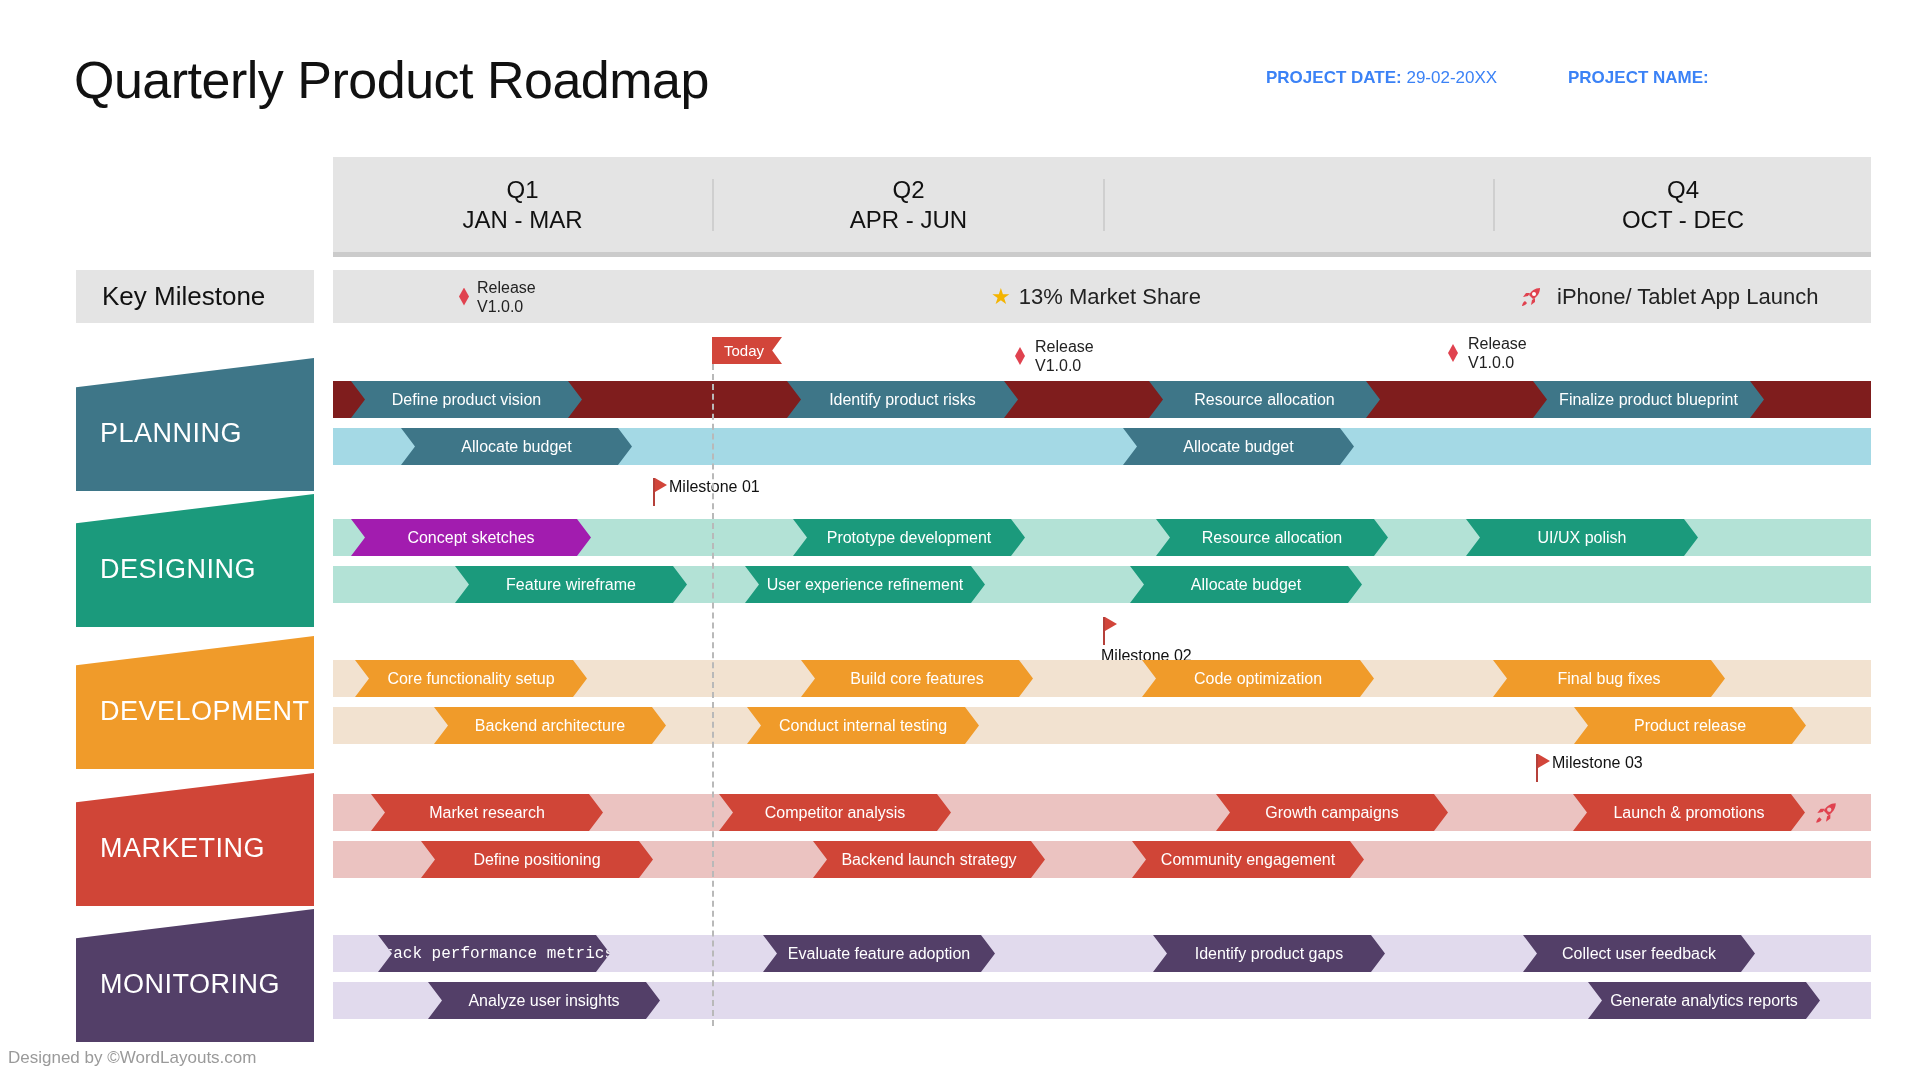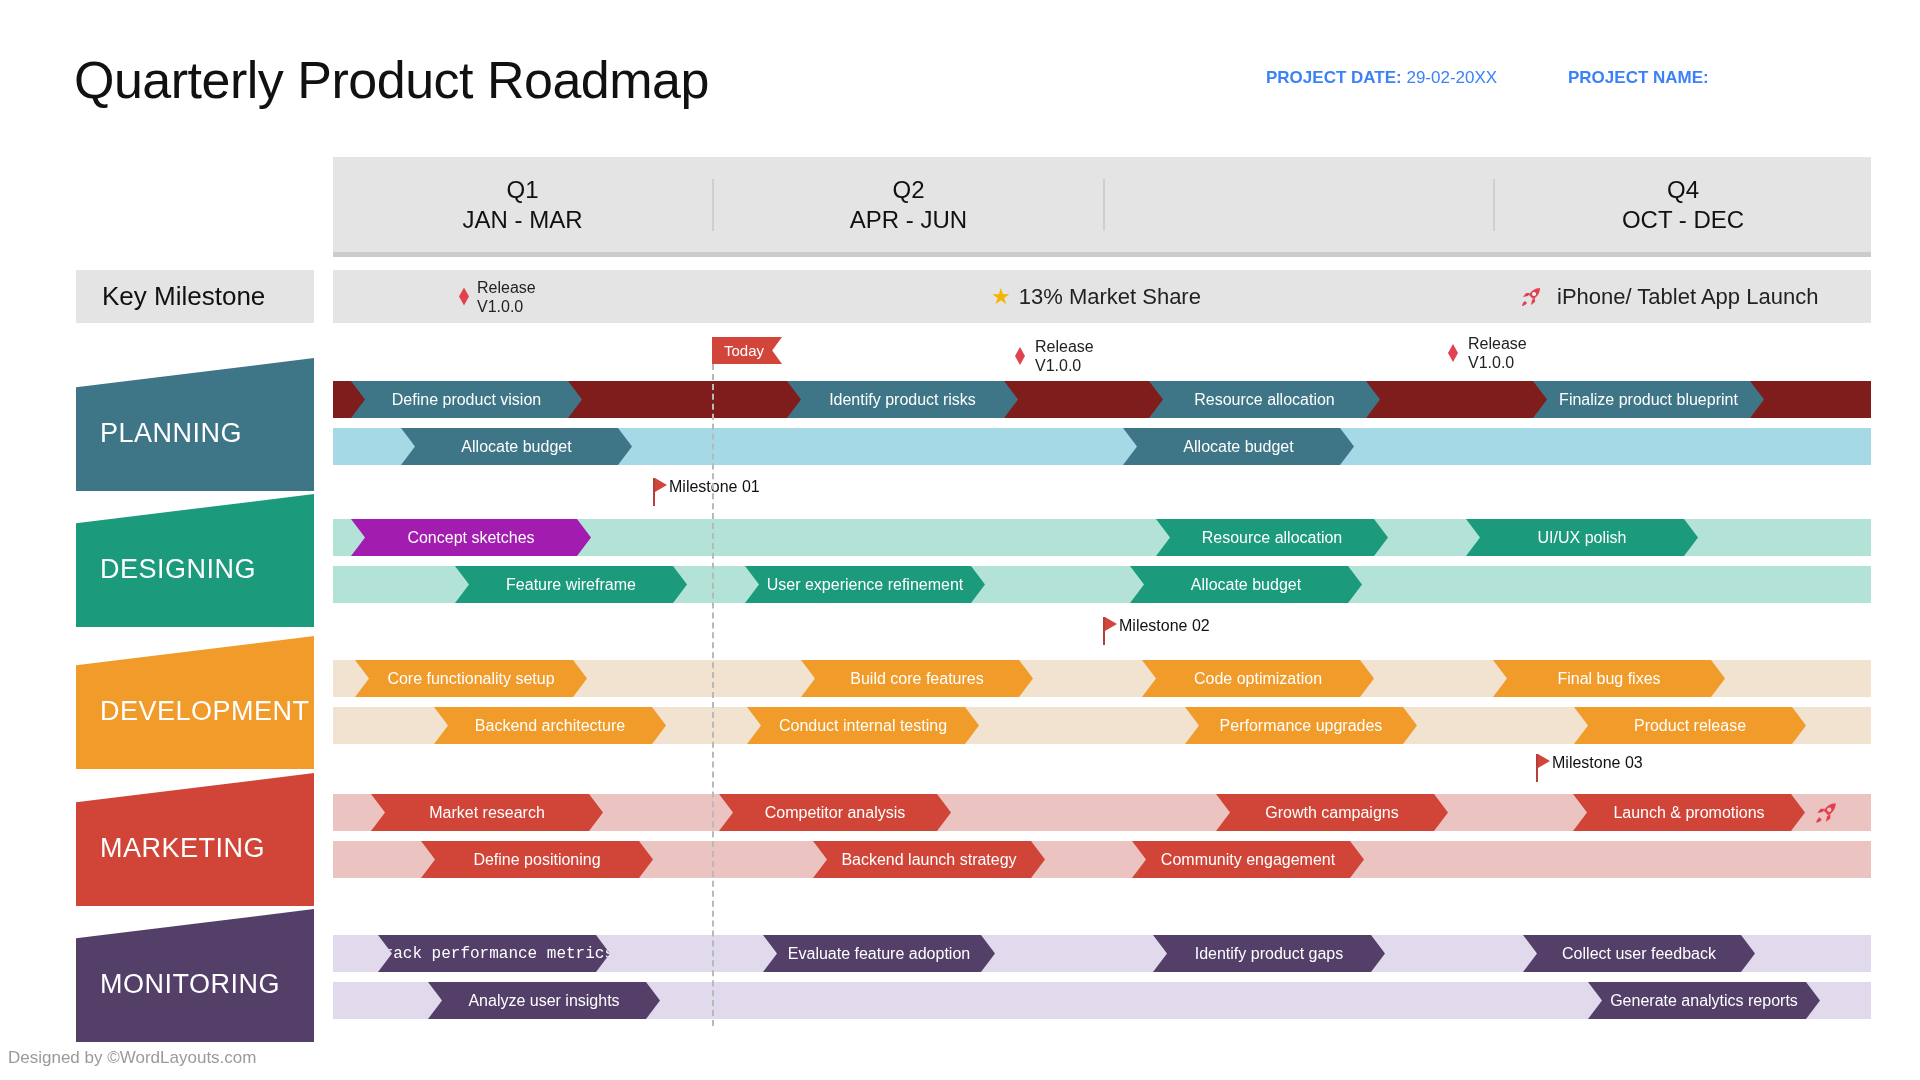--- a/index.html
+++ b/index.html
@@ -135,43 +135,43 @@
   <div class="chev" style="left:68px;width:231px;background:#3e7688;">Allocate budget</div>
   <div class="chev" style="left:790px;width:231px;background:#3e7688;">Allocate budget</div>
 </div>
 <div class="flag" style="left:651px;top:478px;">
   <span class="flag-icon"></span>
   <span class="flag-text">Milestone 01</span>
 </div>
 
 <div class="lane" style="top:519px;background:#b3e2d6;">
   <div class="chev" style="left:18px;width:240px;background:#a21caf;">Concept sketches</div>
+  <div class="chev" style="left:460px;width:232px;background:#1b9a7c;">Prototype development</div>
   <div class="chev" style="left:823px;width:232px;background:#1b9a7c;">Resource allocation</div>
   <div class="chev" style="left:1133px;width:232px;background:#1b9a7c;">UI/UX polish</div>
 </div>
 <div class="lane" style="top:566px;background:#b3e2d6;">
   <div class="chev" style="left:122px;width:232px;background:#1b9a7c;">Feature wireframe</div>
   <div class="chev" style="left:412px;width:240px;background:#1b9a7c;">User experience refinement</div>
   <div class="chev" style="left:797px;width:232px;background:#1b9a7c;">Allocate budget</div>
 </div>
-<div class="flag" style="left:1101px;top:617px;">
+<div class="flag" style="left:1101px;top:617px;flex-direction:column;">
   <span class="flag-icon"></span>
   <span class="flag-text">Milestone 02</span>
 </div>
 
 <div class="lane" style="top:660px;background:#f2e2d0;">
   <div class="chev" style="left:22px;width:232px;background:#f09b2a;">Core functionality setup</div>
   <div class="chev" style="left:468px;width:232px;background:#f09b2a;">Build core features</div>
   <div class="chev" style="left:809px;width:232px;background:#f09b2a;">Code optimization</div>
   <div class="chev" style="left:1160px;width:232px;background:#f09b2a;">Final bug fixes</div>
 </div>
 <div class="lane" style="top:707px;background:#f2e2d0;">
   <div class="chev" style="left:101px;width:232px;background:#f09b2a;">Backend architecture</div>
   <div class="chev" style="left:414px;width:232px;background:#f09b2a;">Conduct internal testing</div>
-  <div class="chev" style="left:852px;width:232px;background:#f09b2a;">Performance upgrades</div>
   <div class="chev" style="left:1241px;width:232px;background:#f09b2a;">Product release</div>
 </div>
 <div class="flag" style="left:1534px;top:754px;">
   <span class="flag-icon"></span>
   <span class="flag-text">Milestone 03</span>
 </div>
 
 <div class="lane" style="top:794px;background:#ebc3c1;">
   <div class="chev" style="left:38px;width:232px;background:#d04537;">Market research</div>
   <div class="chev" style="left:386px;width:232px;background:#d04537;">Competitor analysis</div>

